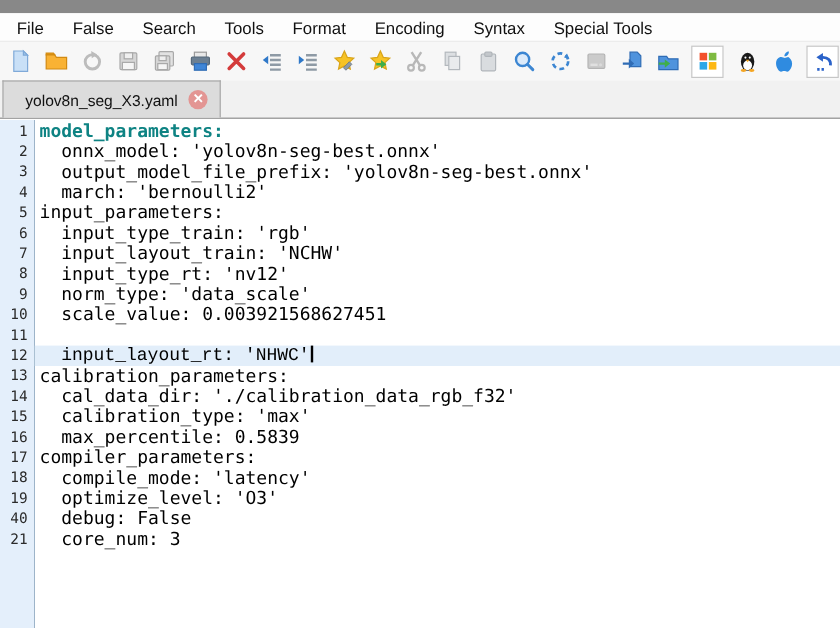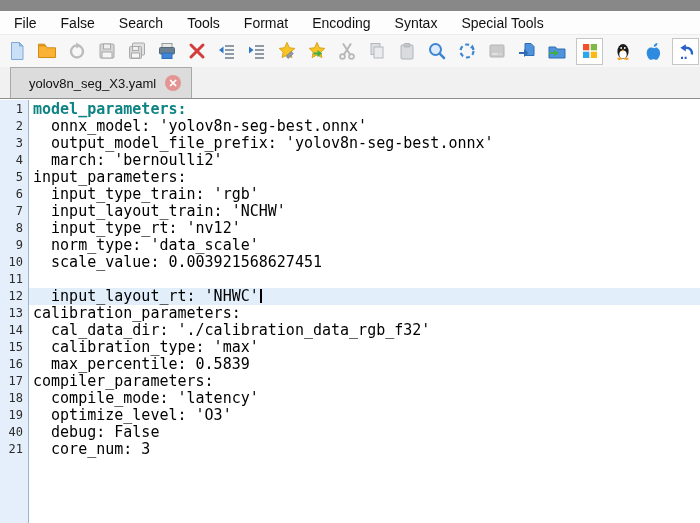--- a/index.html
+++ b/index.html
@@ -22,21 +22,21 @@
     display:flex; align-items:center; gap:9px; padding-left:6px;
     overflow:hidden; white-space:nowrap;
   }
   .tbtn { width:21px; height:21px; flex:0 0 auto; display:flex; align-items:center; justify-content:center; }
   .tbtn svg { width:20px; height:20px; display:block; }
   .tbtn.boxed { background:#fff; border:1px solid #c6c6c6; width:27px; height:27px; }
 
   
   .tabbar {
     height:32px; background:#f1f1f1; border-bottom:1px solid #8f8f8f;
-    display:flex; align-items:stretch; padding-left:10px;
+    display:flex; align-items:stretch; padding-left:2px;
   }
   .tab {
     background:#dcdcdc; border:1px solid #a9a9a9; border-bottom:none;
     display:flex; align-items:center; gap:9px; padding:0 10px 0 18px;
     font-size:13px; color:#111; min-width:168px;
   }
   .tab-close {
     width:16px; height:16px; border-radius:50%; background:#e39593;
     color:#fff; font-size:11px; line-height:16px; text-align:center;
     font-weight:bold; cursor:default;
@@ -48,21 +48,21 @@
     background:linear-gradient(90deg,#e4effb 0,#e4effb 28px,#9db4c9 28px,#9db4c9 29px,#ffffff 29px);
     font-family:"DejaVu Sans Mono","Liberation Mono",monospace;
     font-size:15px; cursor:text; padding-top:1px;
   }
   .row { display:flex; height:17px; line-height:17px; }
   .ln {
     flex:0 0 29px; width:29px; text-align:right; padding-right:6px;
     font-size:12px; color:#2b2b2b; user-select:none;
   }
   .codewrap { flex:1; padding-left:4px; white-space:pre; color:#000; }
-  .row.current .codewrap { background:#e2eefa; }
+  .row.current .codewrap { background:#e2eefa;font-family:Liberation Mono, monospace; }
   .code.kw { color:#0e8383; font-weight:bold; }
   .caret {
     display:inline-block; width:2px; height:14px; background:#000;
     vertical-align:-2px; margin-left:1px;
     animation:blink 1s steps(1) infinite;
   }
   @keyframes blink { 50% { opacity:0; } }
   .hscroll {
     position:absolute; bottom:0; left:0; right:0; height:4px; background:#ededed;
   }

